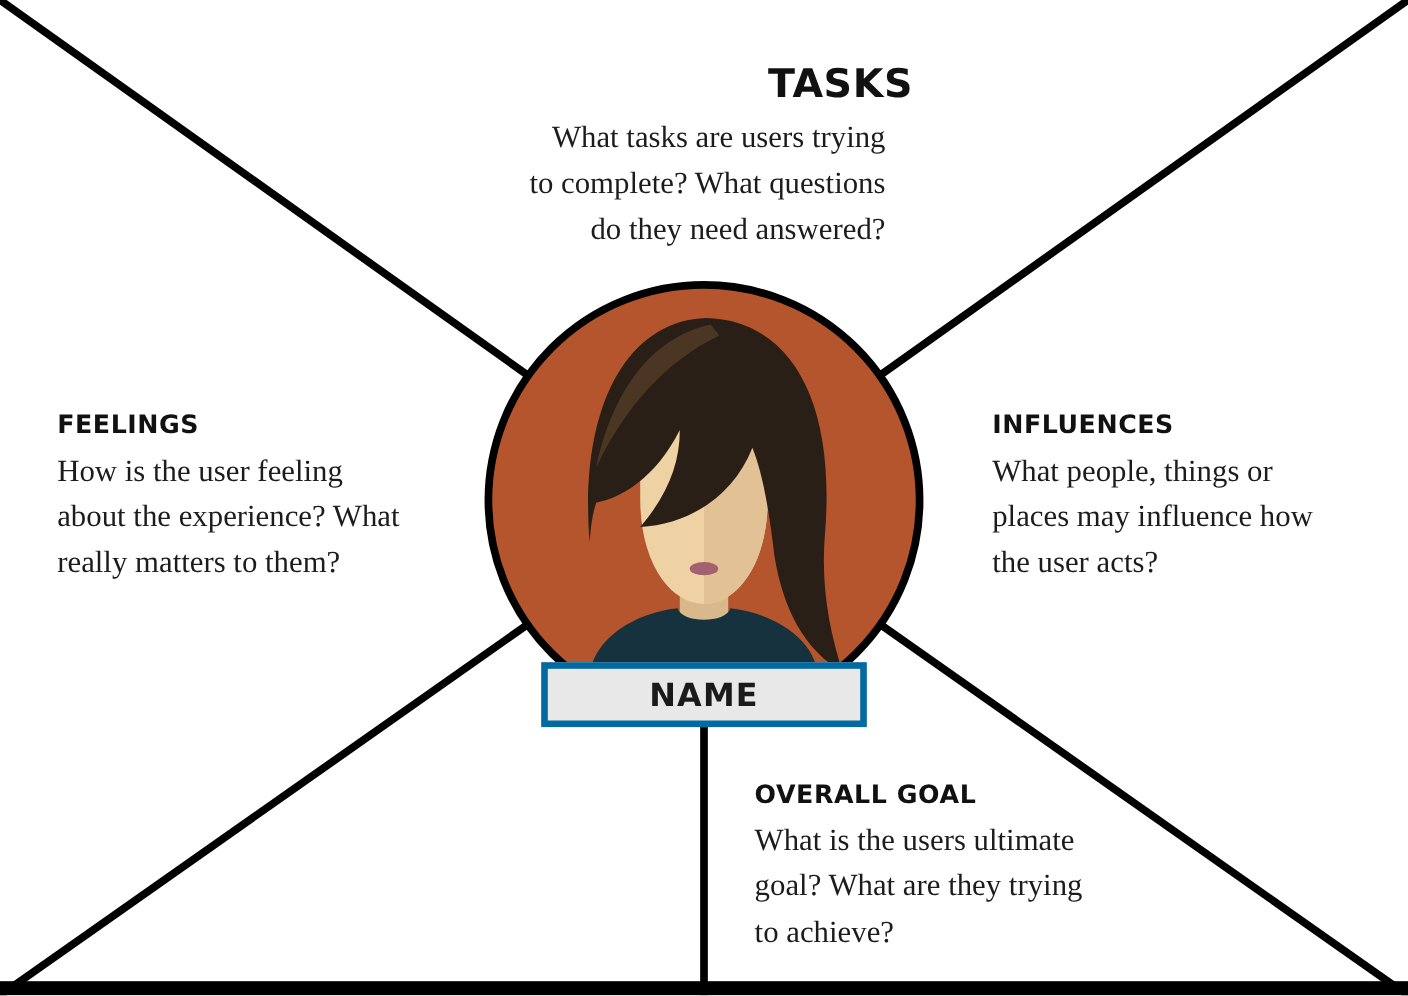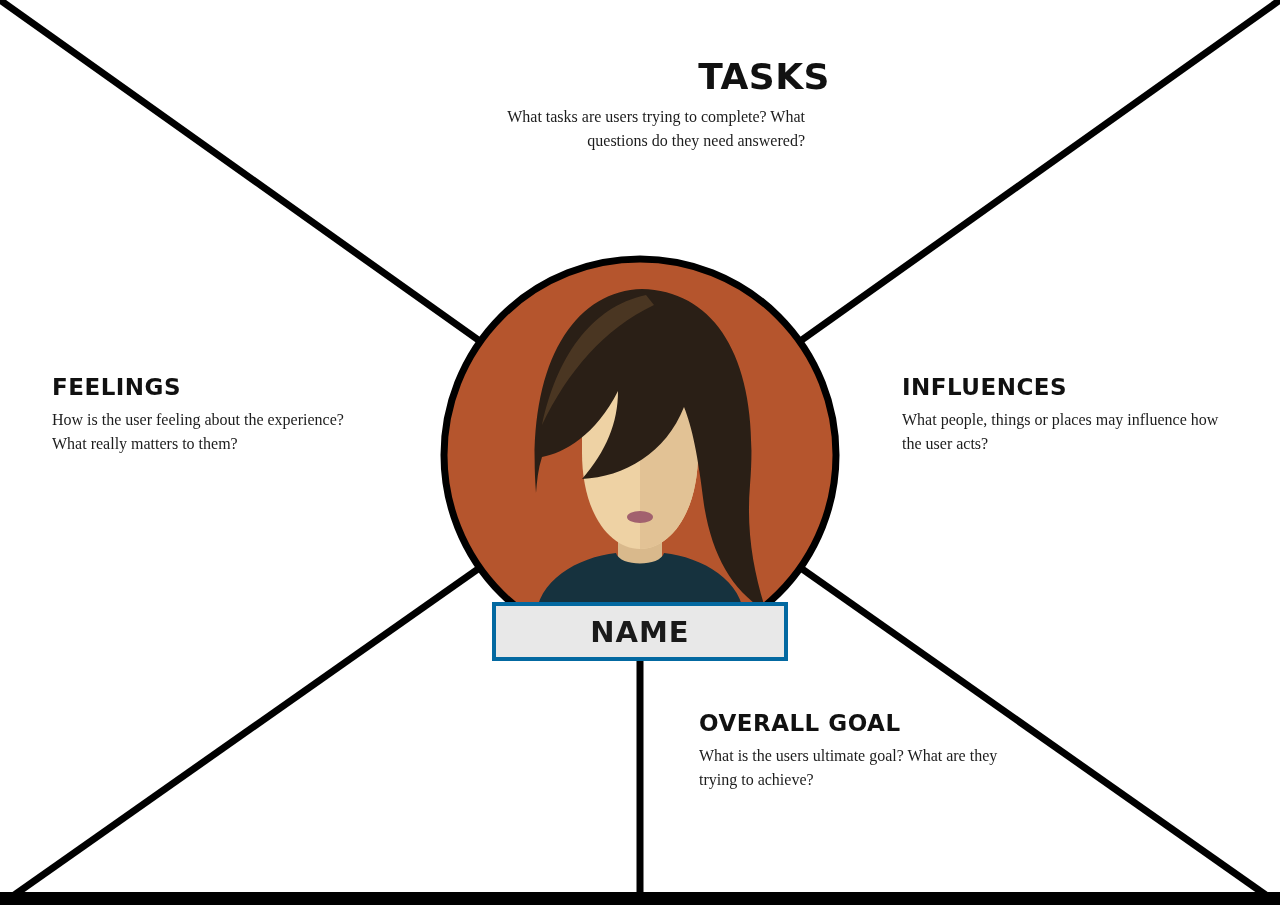--- a/index.html
+++ b/index.html
@@ -18,38 +18,38 @@
     margin:0 0 8px 0;
     font-family:"DejaVu Sans", sans-serif;
     font-weight:bold;
     font-size:23px;
     letter-spacing:0.5px;
     color:#111;
   }
   .sec p{
     margin:0;
     font-family:"Liberation Serif", serif;
-    font-size:16px;
+    font-size:28px;
     line-height:1.48;
     color:#1c1c1c;
   }
   .sec-tasks{left:50%;transform:translateX(-50%);top:56px;width:380px;text-align:right;}
   .sec-tasks h2{font-size:36px;}
   .sec-tasks p{width:330px;margin:0 auto;}
   .sec-feelings{left:52px;top:374px;width:320px;text-align:left;}
   .sec-influences{right:48px;top:374px;width:330px;text-align:left;}
   .sec-pain{right:690px;top:710px;width:345px;text-align:right;}
-  .sec-goal{left:686px;top:710px;width:320px;text-align:left;margin-left:13px;}
+  .sec-goal{left:686px;top:710px;width:320px;text-align:left;}
 
   .avatar-wrap{position:absolute;left:440px;top:255px;width:400px;height:400px;z-index:3;}
   .avatar-wrap svg{display:block;width:100%;height:100%;}
 
   .name-box{
     position:absolute;left:492px;top:602px;width:296px;height:59px;
-    background:#e8e8e8;border:4px solid #0369a1;box-sizing:border-box;
+    background:#e8e8e8;border:6px solid #0369a1;box-sizing:border-box;
     display:flex;align-items:center;justify-content:center;z-index:4;
   }
   .name-box span{
     font-family:"DejaVu Sans", sans-serif;
     font-weight:bold;font-size:29px;letter-spacing:1px;color:#1a1a1a;
   }
 </style>
 </head>
 <body>
 

